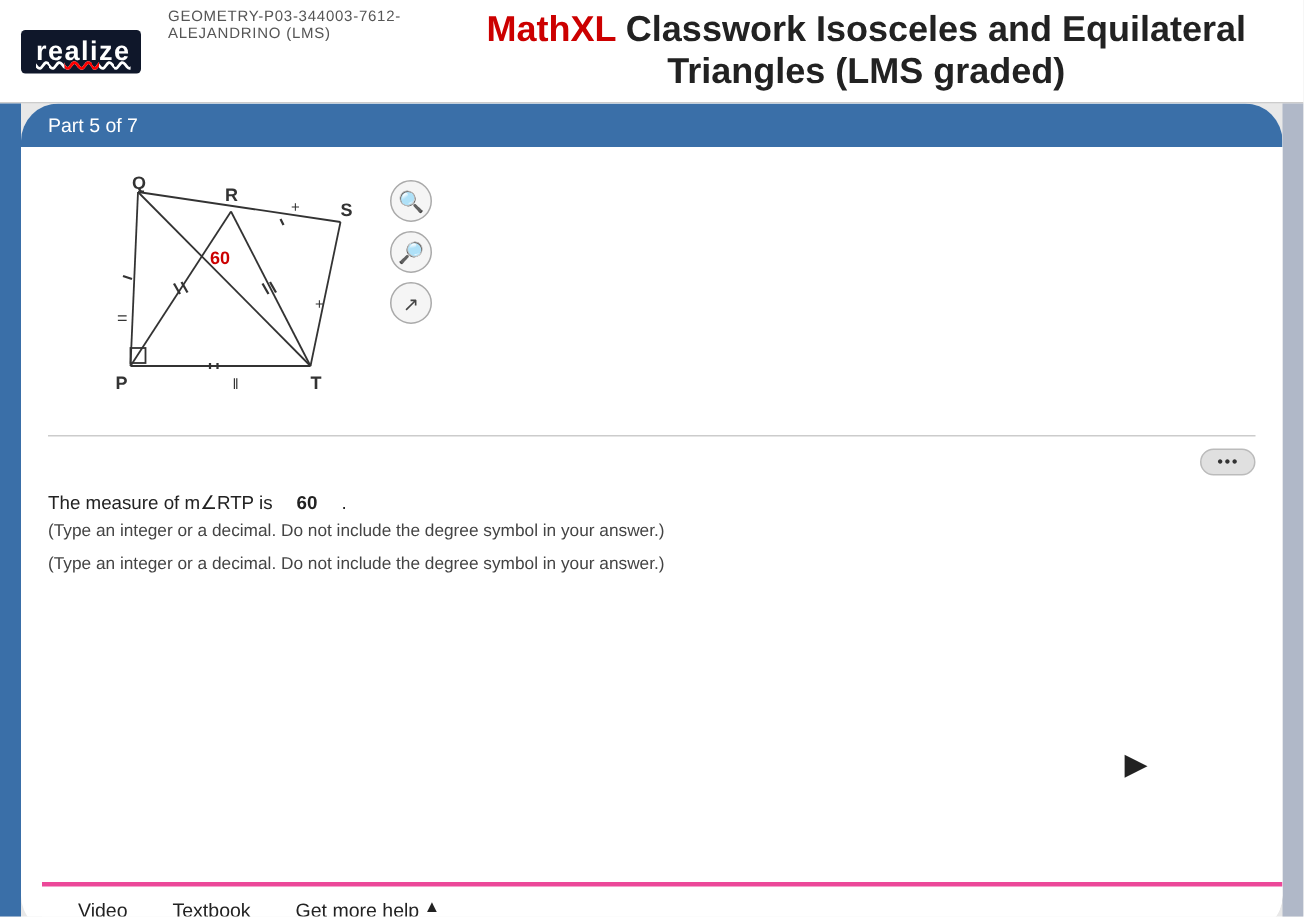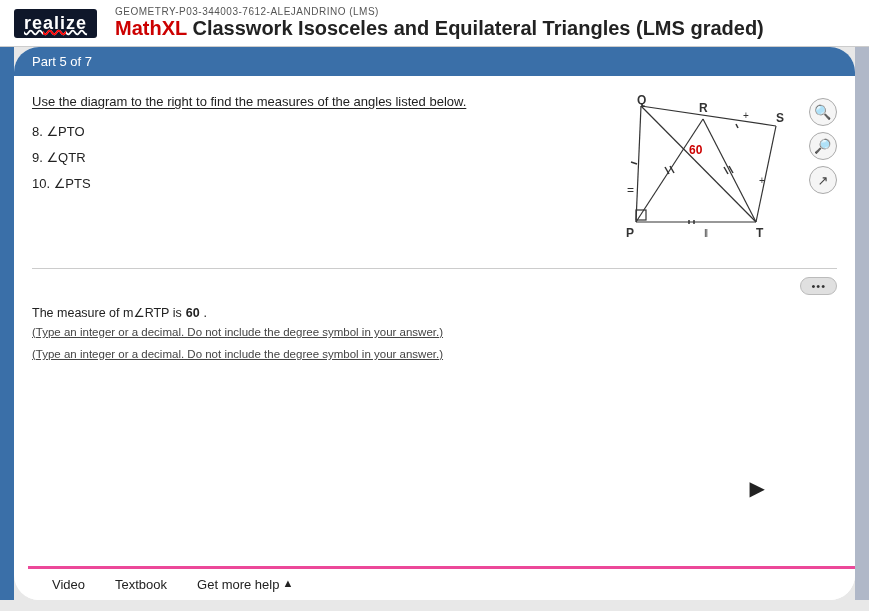--- a/index.html
+++ b/index.html
@@ -31,32 +31,33 @@
       letter-spacing: 1px;
       min-width: 80px;
       text-align: center;
       position: relative;
     }
     .realize-logo span {
       text-decoration: underline wavy;
     }
     .header-right {
       display: flex;
-      flex-direction: column;
+      flex-direction: row;
     }
     .header-subtitle {
       font-size: 10px;
       color: #555;
       text-transform: uppercase;
       letter-spacing: 0.5px;
     }
     .header-title {
-      font-size: 20px;
+      font-size: 24px;
       font-weight: bold;
       color: #222;
+      text-align: center;
     }
     .header-title .mathxl {
       color: #c00;
       font-weight: bold;
     }
 
     
     .main-area {
       display: flex;
       height: calc(611px - 58px);
@@ -177,33 +178,32 @@
       padding: 10px 18px 10px 18px;
     }
 
     .answer-line {
       font-size: 12.5px;
       color: #222;
       margin-bottom: 6px;
       display: flex;
       align-items: baseline;
       flex-wrap: wrap;
-      gap: 4px;
+      gap: 16px;
     }
 
     .answer-value {
       font-weight: bold;
     }
 
     .answer-hint {
       font-size: 11.5px;
       color: #444;
       margin-bottom: 10px;
       padding-left: 0;
-      text-decoration: underline;
     }
 
     .answer-input {
       width: 30px;
       height: 18px;
       border: 1px solid #999;
       font-size: 12px;
       padding: 1px 3px;
       vertical-align: middle;
       background: #fff;
@@ -274,28 +274,20 @@
 <div class="main-area">
   <div class="sidebar-left"></div>
 
   <div class="content">
 
     <div class="part-bar">
       <span>Part 5 of 7</span>
     </div>
 
     <div class="question-area">
-      <div class="question-text">
-        <div class="question-instruction">Use the diagram to the right to find the measures of the angles listed below.</div>
-        <ul class="angle-list">
-          <li>8. ∠PTO</li>
-          <li>9. ∠QTR</li>
-          <li>10. ∠PTS</li>
-        </ul>
-      </div>
 
       <div class="diagram-container">
 
         <svg class="diagram-svg" viewBox="0 0 220 160">
 
           <line x1="60" y1="12" x2="195" y2="32" stroke="#333" stroke-width="1.2"></line>
 
           <line x1="195" y1="32" x2="175" y2="128" stroke="#333" stroke-width="1.2"></line>
 
           <line x1="55" y1="128" x2="175" y2="128" stroke="#333" stroke-width="1.2"></line>

